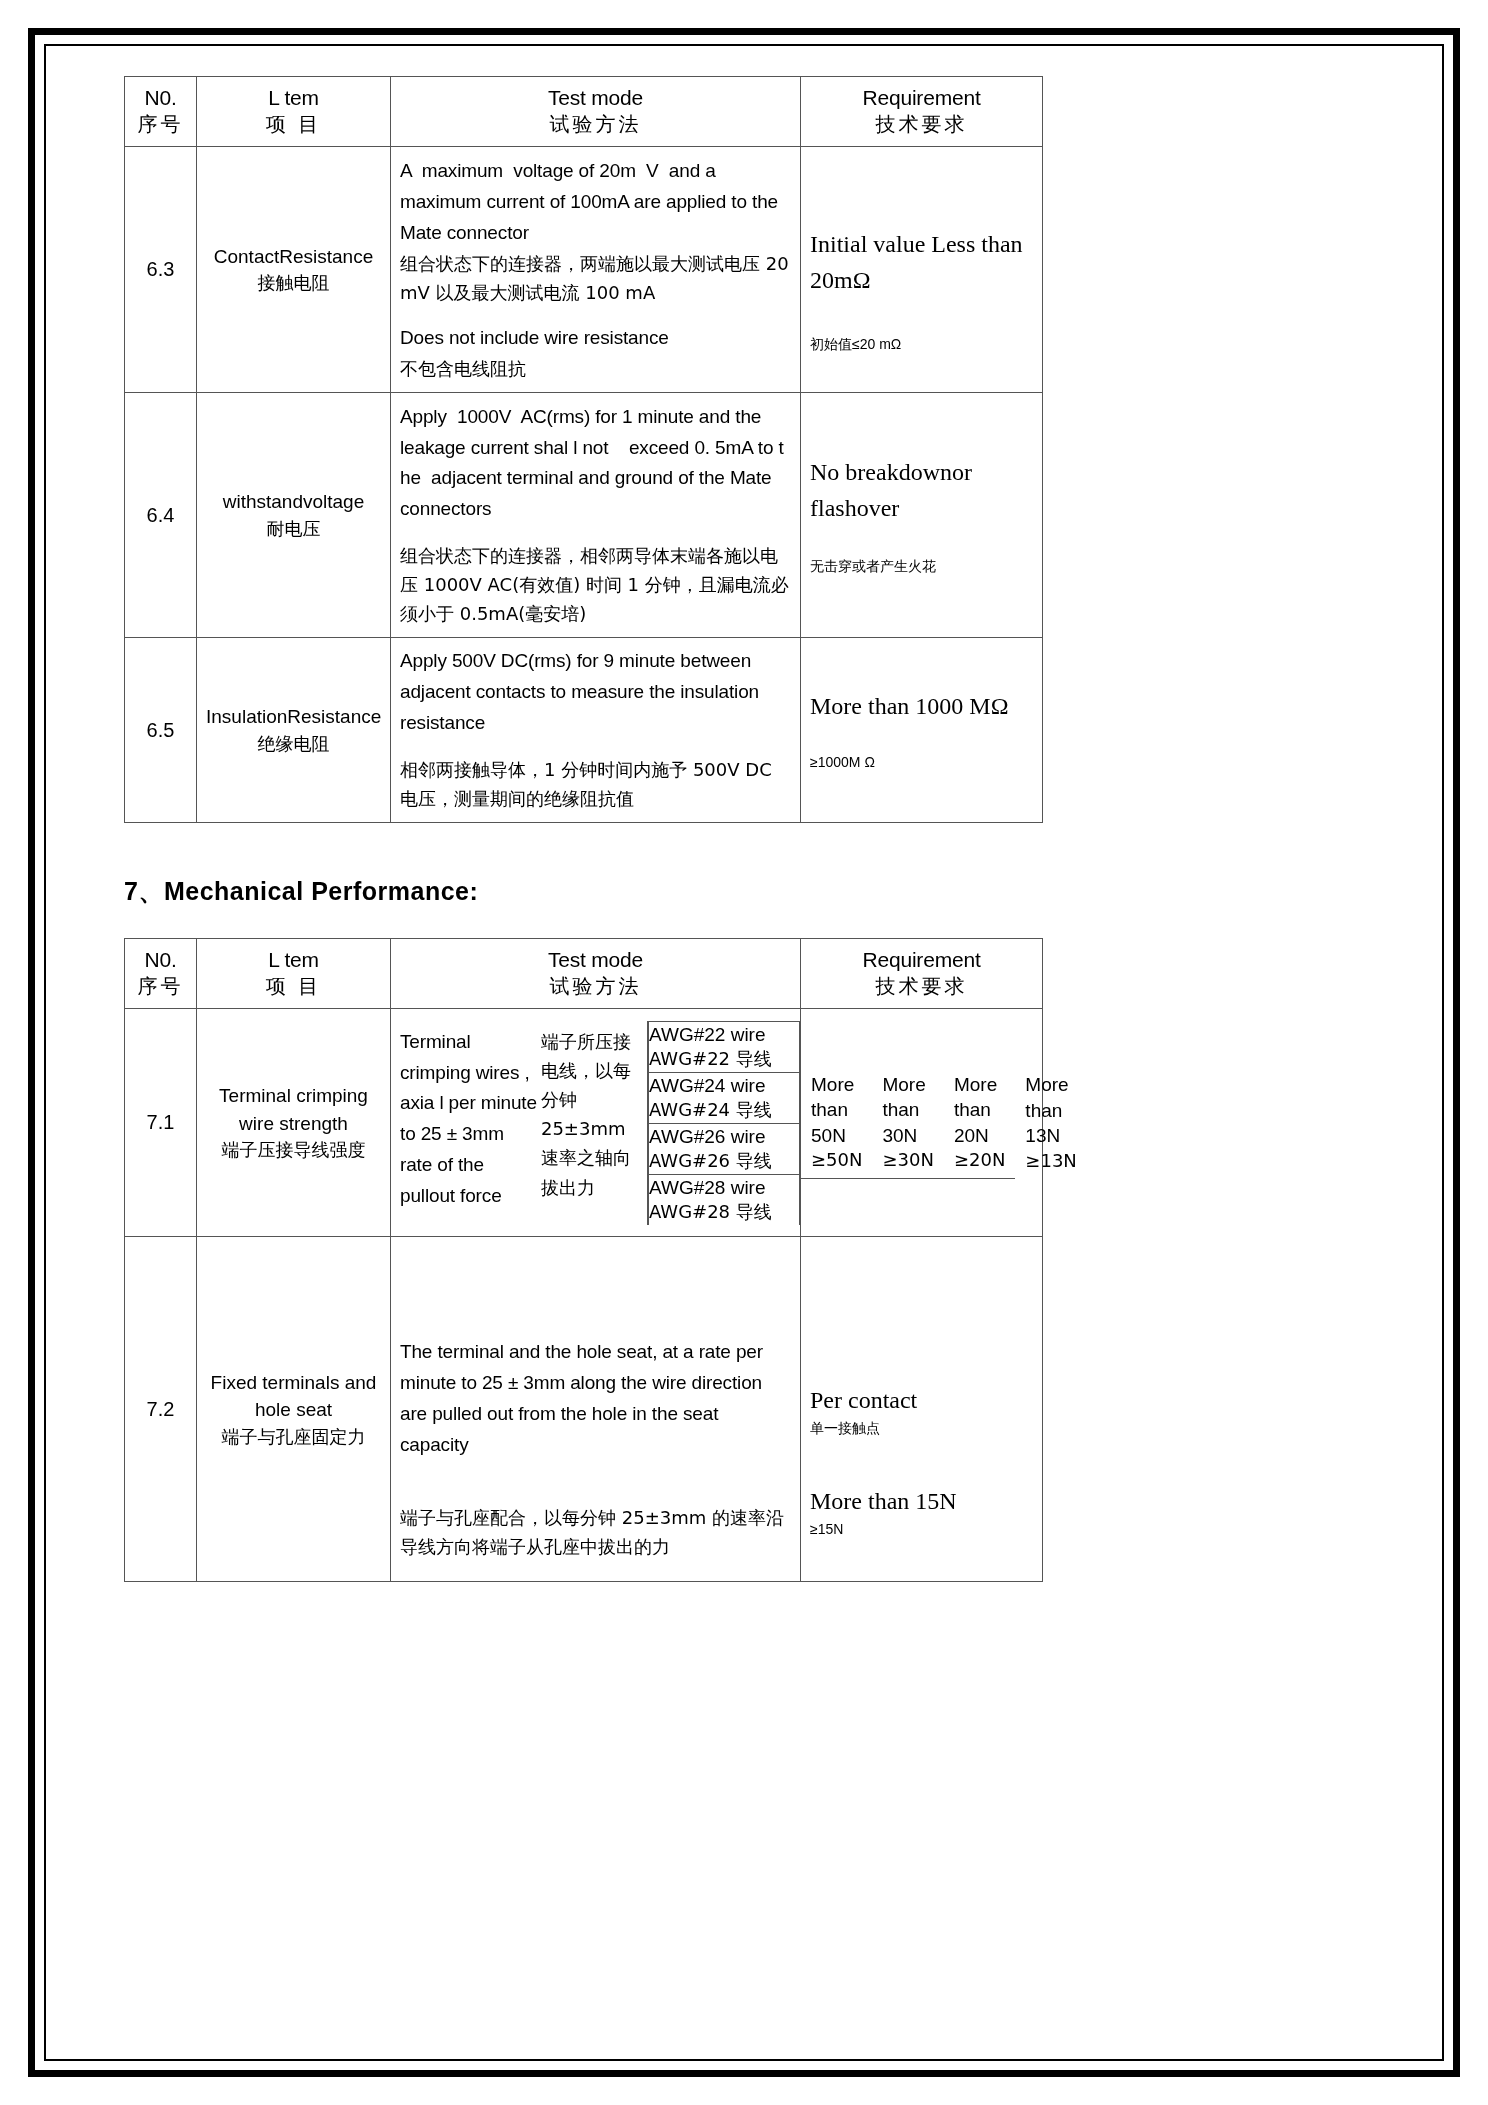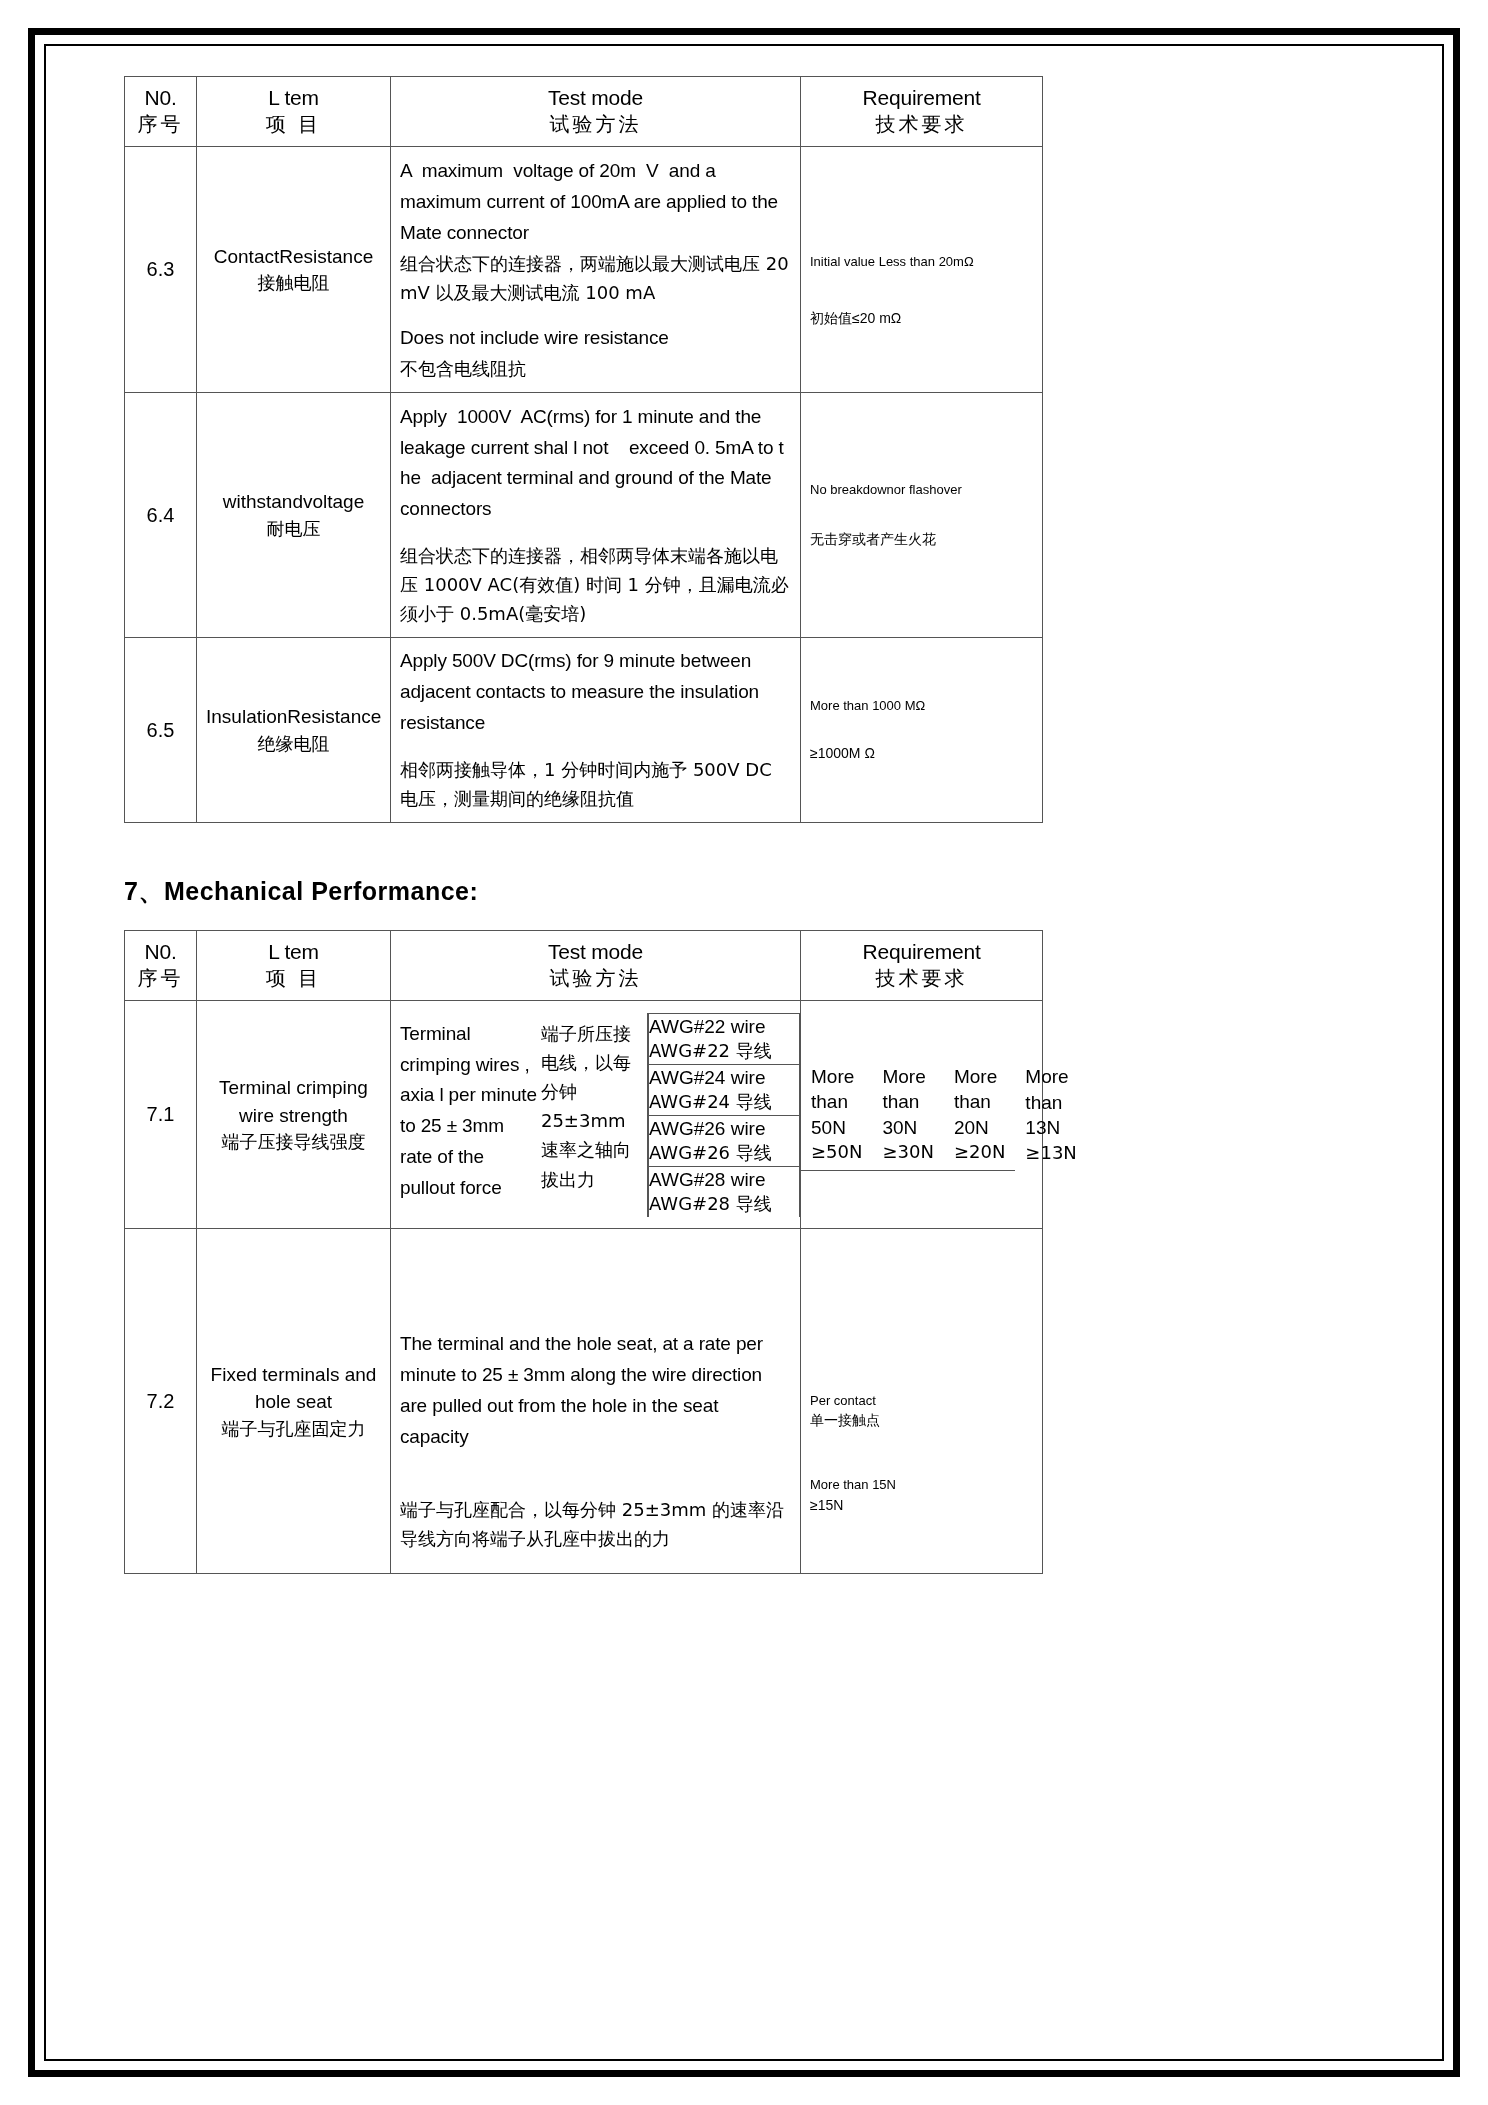--- a/index.html
+++ b/index.html
@@ -91,23 +91,24 @@
   }
   .para-cn{
     font-family:"DejaVu Sans",sans-serif;
     font-size:18px;
     line-height:1.62;
     white-space:pre-wrap;
   }
   .gap{height:16px;}
 
   .req-en{
-    font-size:13px;
+    font-size:24px;
     line-height:1.5;
     white-space:pre-wrap;
+    font-family:Liberation Serif, serif;
   }
   .req-cn{
     font-family:Liberation Sans, sans-serif;
     font-size:14px;
     line-height:1.5;
     white-space:pre-wrap;
   }
 
   .item-en{
     font-size:19px;
@@ -122,21 +123,21 @@
     text-align:center;
     white-space:pre-wrap;
   }
   .no-txt{
     font-size:20px;
     text-align:center;
   }
 
   
   .section-head{
-    margin:52px 0 0 0;
+    margin:52px 0 8px 0;
     padding-left:0px;
   }
   .section-head .t-en{
     font-size:25px;
     font-weight:bold;
     letter-spacing:0.5px;
     font-family:"Liberation Sans",sans-serif;
   }
   .section-head .t-cn{
     font-family:"DejaVu Sans",sans-serif;

